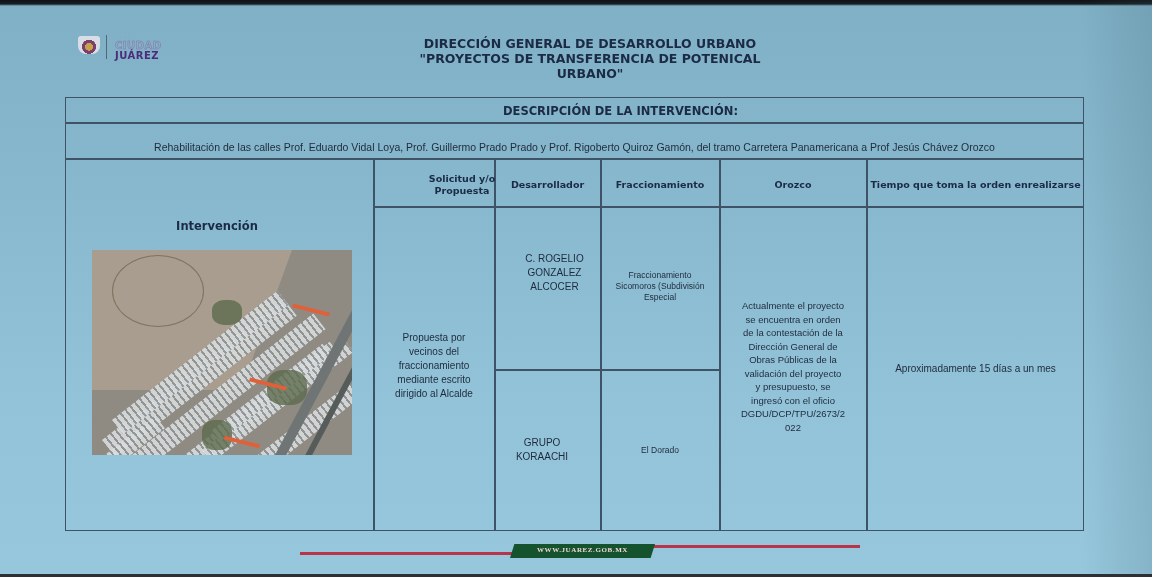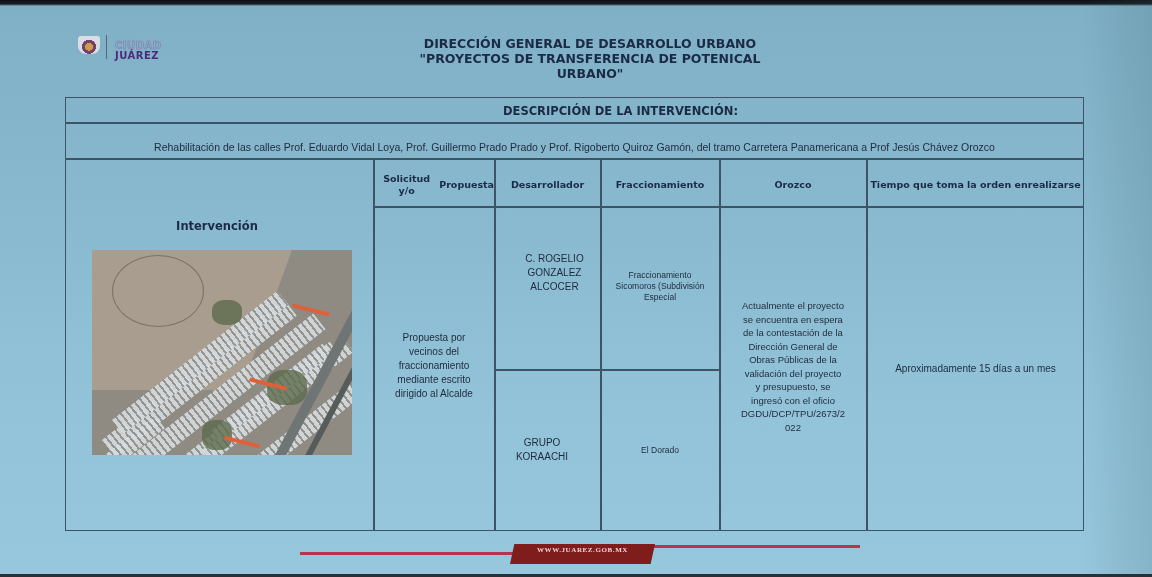--- a/index.html
+++ b/index.html
@@ -28,21 +28,21 @@
   .interv-label{left:65px;top:219px;width:304px;font-weight:bold;font-size:11.5px;color:#1b2a45;}
   .aerial{position:absolute;left:92px;top:250px;width:260px;height:205px;overflow:hidden;background:#8f8a82;}
   .aerial .field{position:absolute;left:-20px;top:-30px;width:200px;height:170px;background:#a89d8e;transform:skewX(-20deg);}
   .aerial .circle{position:absolute;left:20px;top:5px;width:90px;height:70px;border-radius:50%;border:1px solid #7d735f;}
   .aerial .block{position:absolute;background:repeating-linear-gradient(90deg,#d9dcdc 0 4px,#8f9496 4px 6px);transform:rotate(-38deg);transform-origin:left top;opacity:0.9;}
   .aerial .road{position:absolute;background:#6f7574;transform:rotate(-62deg);transform-origin:left top;}
   .aerial .green{position:absolute;background:#5d6a4c;border-radius:40%;opacity:0.8;}
   .aerial .mark{position:absolute;height:4px;background:#e0603a;transform:rotate(14deg);}
   .footer-line-l{position:absolute;left:300px;top:552px;width:215px;height:3px;background:#b8344a;}
   .footer-line-r{position:absolute;left:650px;top:545px;width:210px;height:3px;background:#b8344a;}
-  .footer-badge{position:absolute;left:510px;top:544px;width:145px;height:20px;background:#7f1d1d;clip-path:polygon(3% 0,100% 0,97% 100%,0 100%);
+  .footer-badge{position:absolute;left:510px;top:544px;width:145px;height:14px;background:#14532d;clip-path:polygon(3% 0,100% 0,97% 100%,0 100%);
     color:#f1d7dc;font-family:"Liberation Serif",serif;font-size:7px;font-weight:bold;letter-spacing:0.6px;text-align:center;line-height:12px;}
 </style>
 </head>
 <body>
 
 <div class="right-shade"></div>
 <div class="bottom-edge"></div>
 
 <div class="logo">
   <div class="shield"></div>
@@ -68,21 +68,21 @@
 <div class="vline" style="left:373px;top:158px;height:373px;"></div>
 <div class="vline" style="left:494px;top:158px;height:373px;"></div>
 <div class="vline" style="left:600px;top:158px;height:373px;"></div>
 <div class="vline" style="left:719px;top:158px;height:373px;"></div>
 <div class="vline" style="left:866px;top:158px;height:373px;"></div>
 
 <div class="hline" style="left:373px;top:206px;width:711px;"></div>
 
 <div class="hline" style="left:494px;top:369px;width:226px;"></div>
 
-<div class="txt th" style="left:374px;top:166px;width:120px;height:38px;flex-direction:row;">
+<div class="txt th" style="left:374px;top:166px;width:120px;height:38px;flex-direction:column;padding-left:28px;">
   <span>Solicitud y/o</span>
   <span>Propuesta</span>
 </div>
 <div class="txt th" style="left:495px;top:166px;width:105px;height:38px;">
   <span>Desarrollador</span>
 </div>
 <div class="txt th" style="left:601px;top:166px;width:118px;height:38px;">
   <span>Fraccionamiento</span>
 </div>
 <div class="txt th" style="left:720px;top:166px;width:146px;height:38px;">
@@ -137,21 +137,21 @@
 <div class="txt td" style="left:495px;top:436px;width:94px;">
   <div>GRUPO</div>
   <div>KORAACHI</div>
 </div>
 <div class="txt td-small" style="left:601px;top:445px;width:118px;">
   <div>El Dorado</div>
 </div>
 
 <div class="txt td" style="left:720px;top:299px;width:146px;font-size:9.5px;line-height:13.5px;">
   <div>Actualmente el proyecto</div>
-  <div>se encuentra en espera</div>
+  <div>se encuentra en orden</div>
   <div>de la contestación de la</div>
   <div>Dirección General de</div>
   <div>Obras Públicas de la</div>
   <div>validación del proyecto</div>
   <div>y presupuesto, se</div>
   <div>ingresó con el oficio</div>
   <div>DGDU/DCP/TPU/2673/2</div>
   <div>022</div>
 </div>
 

